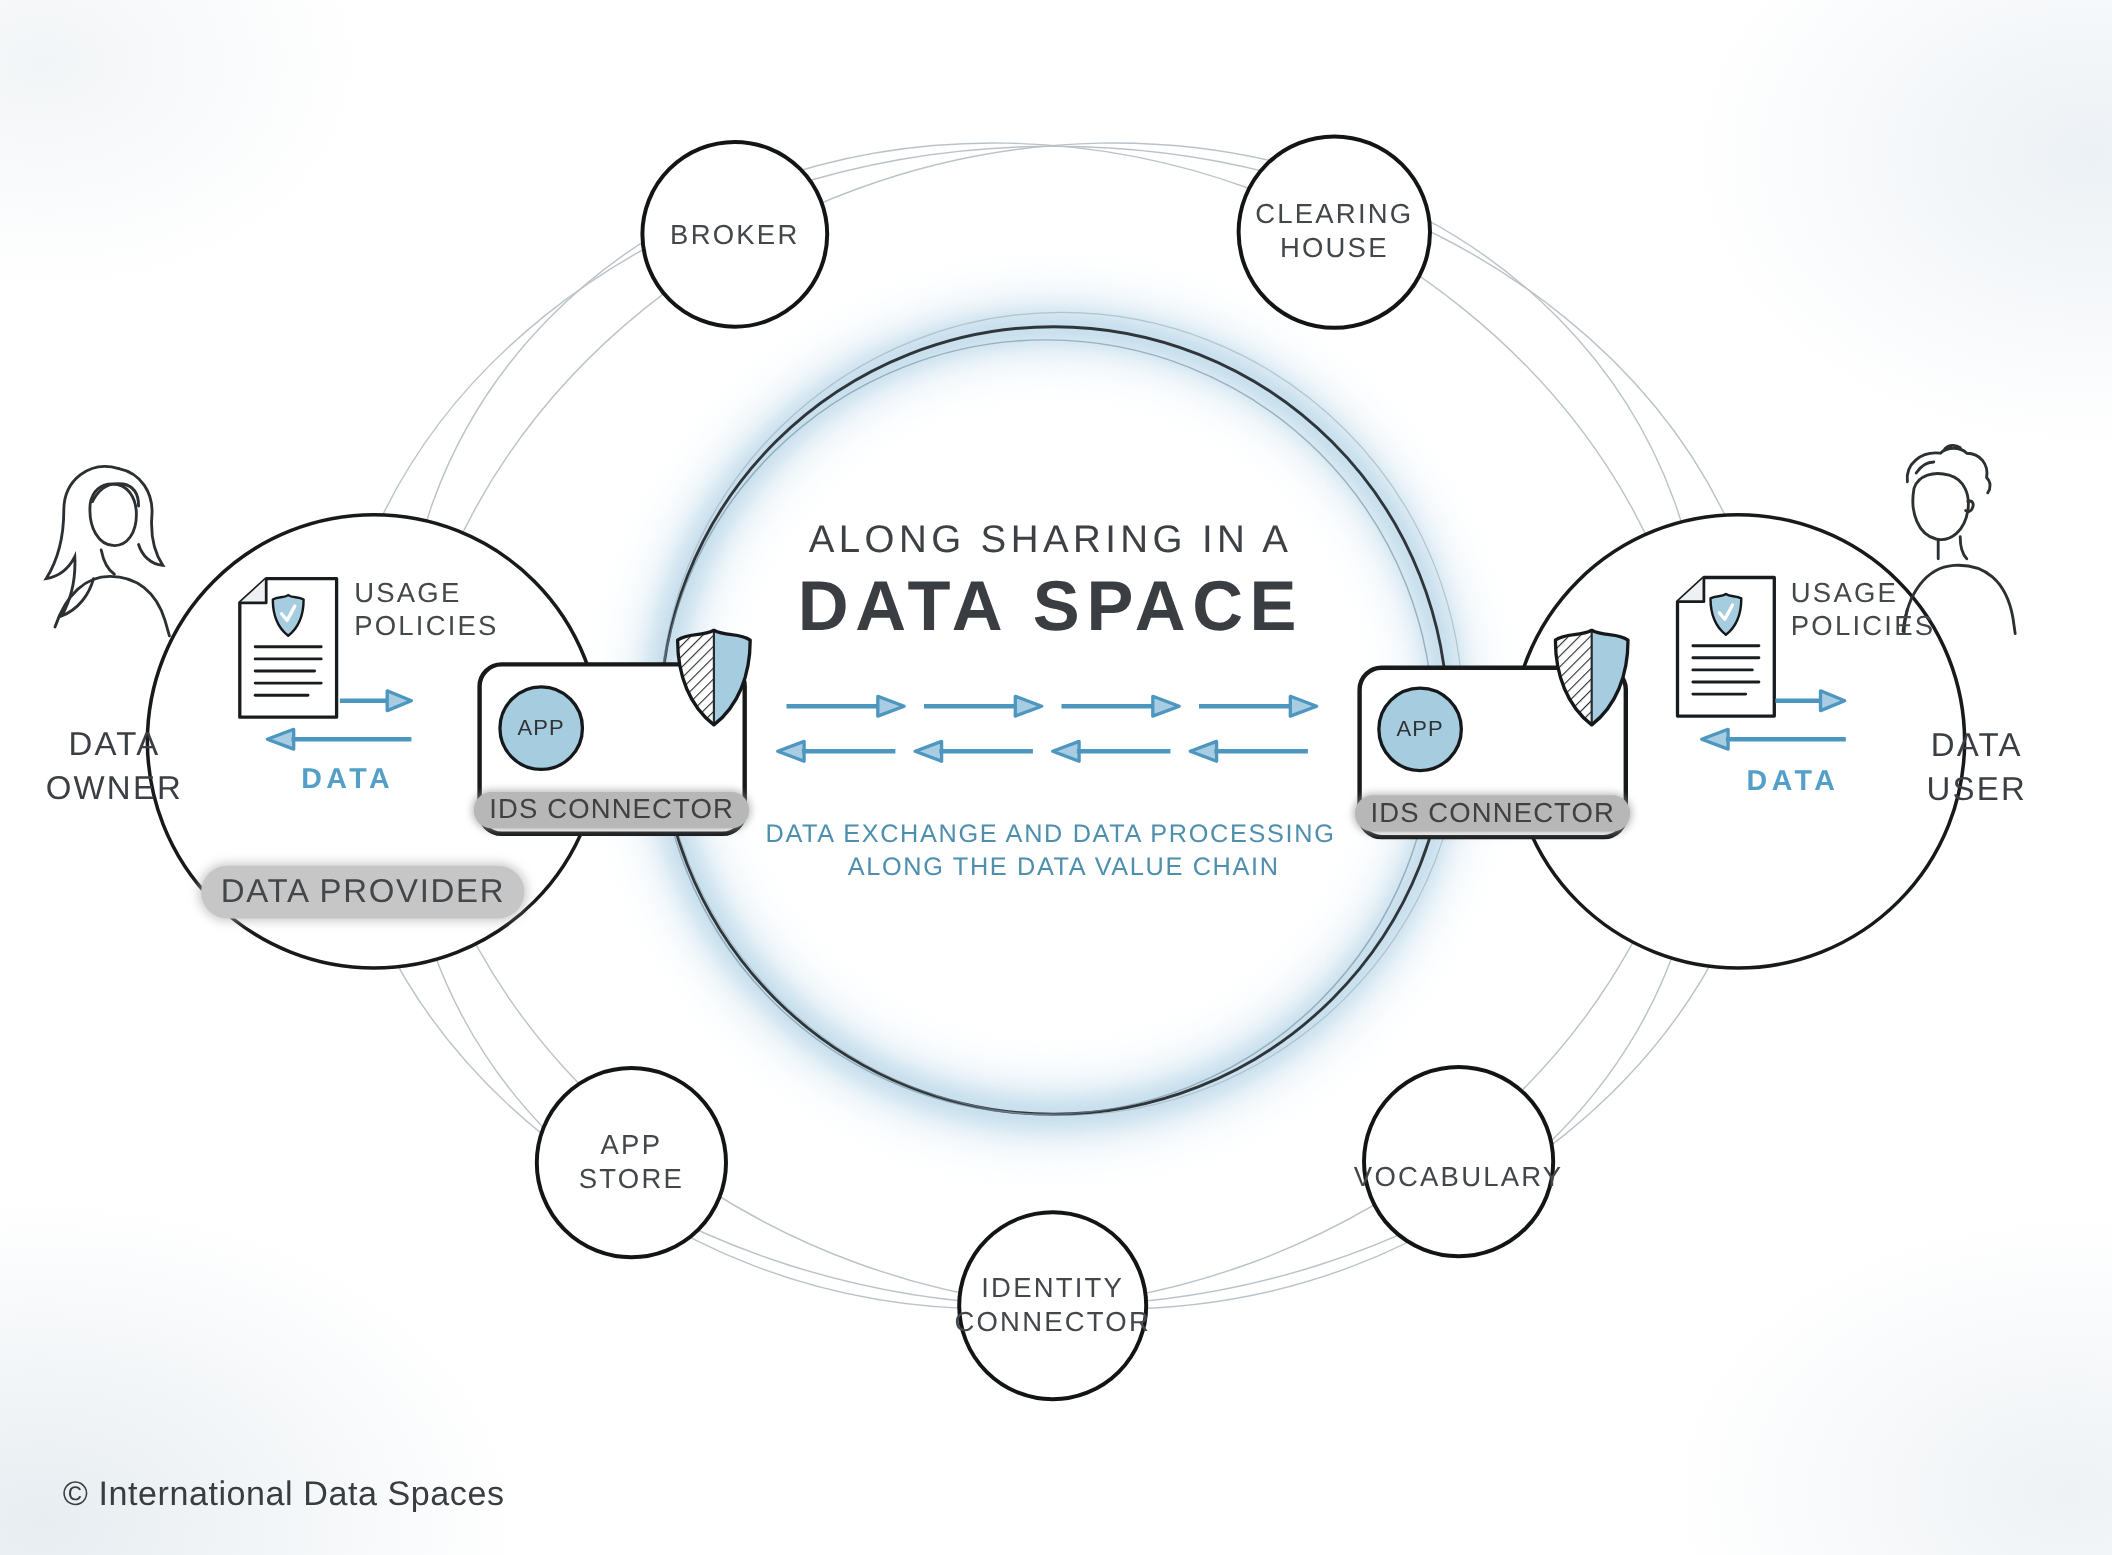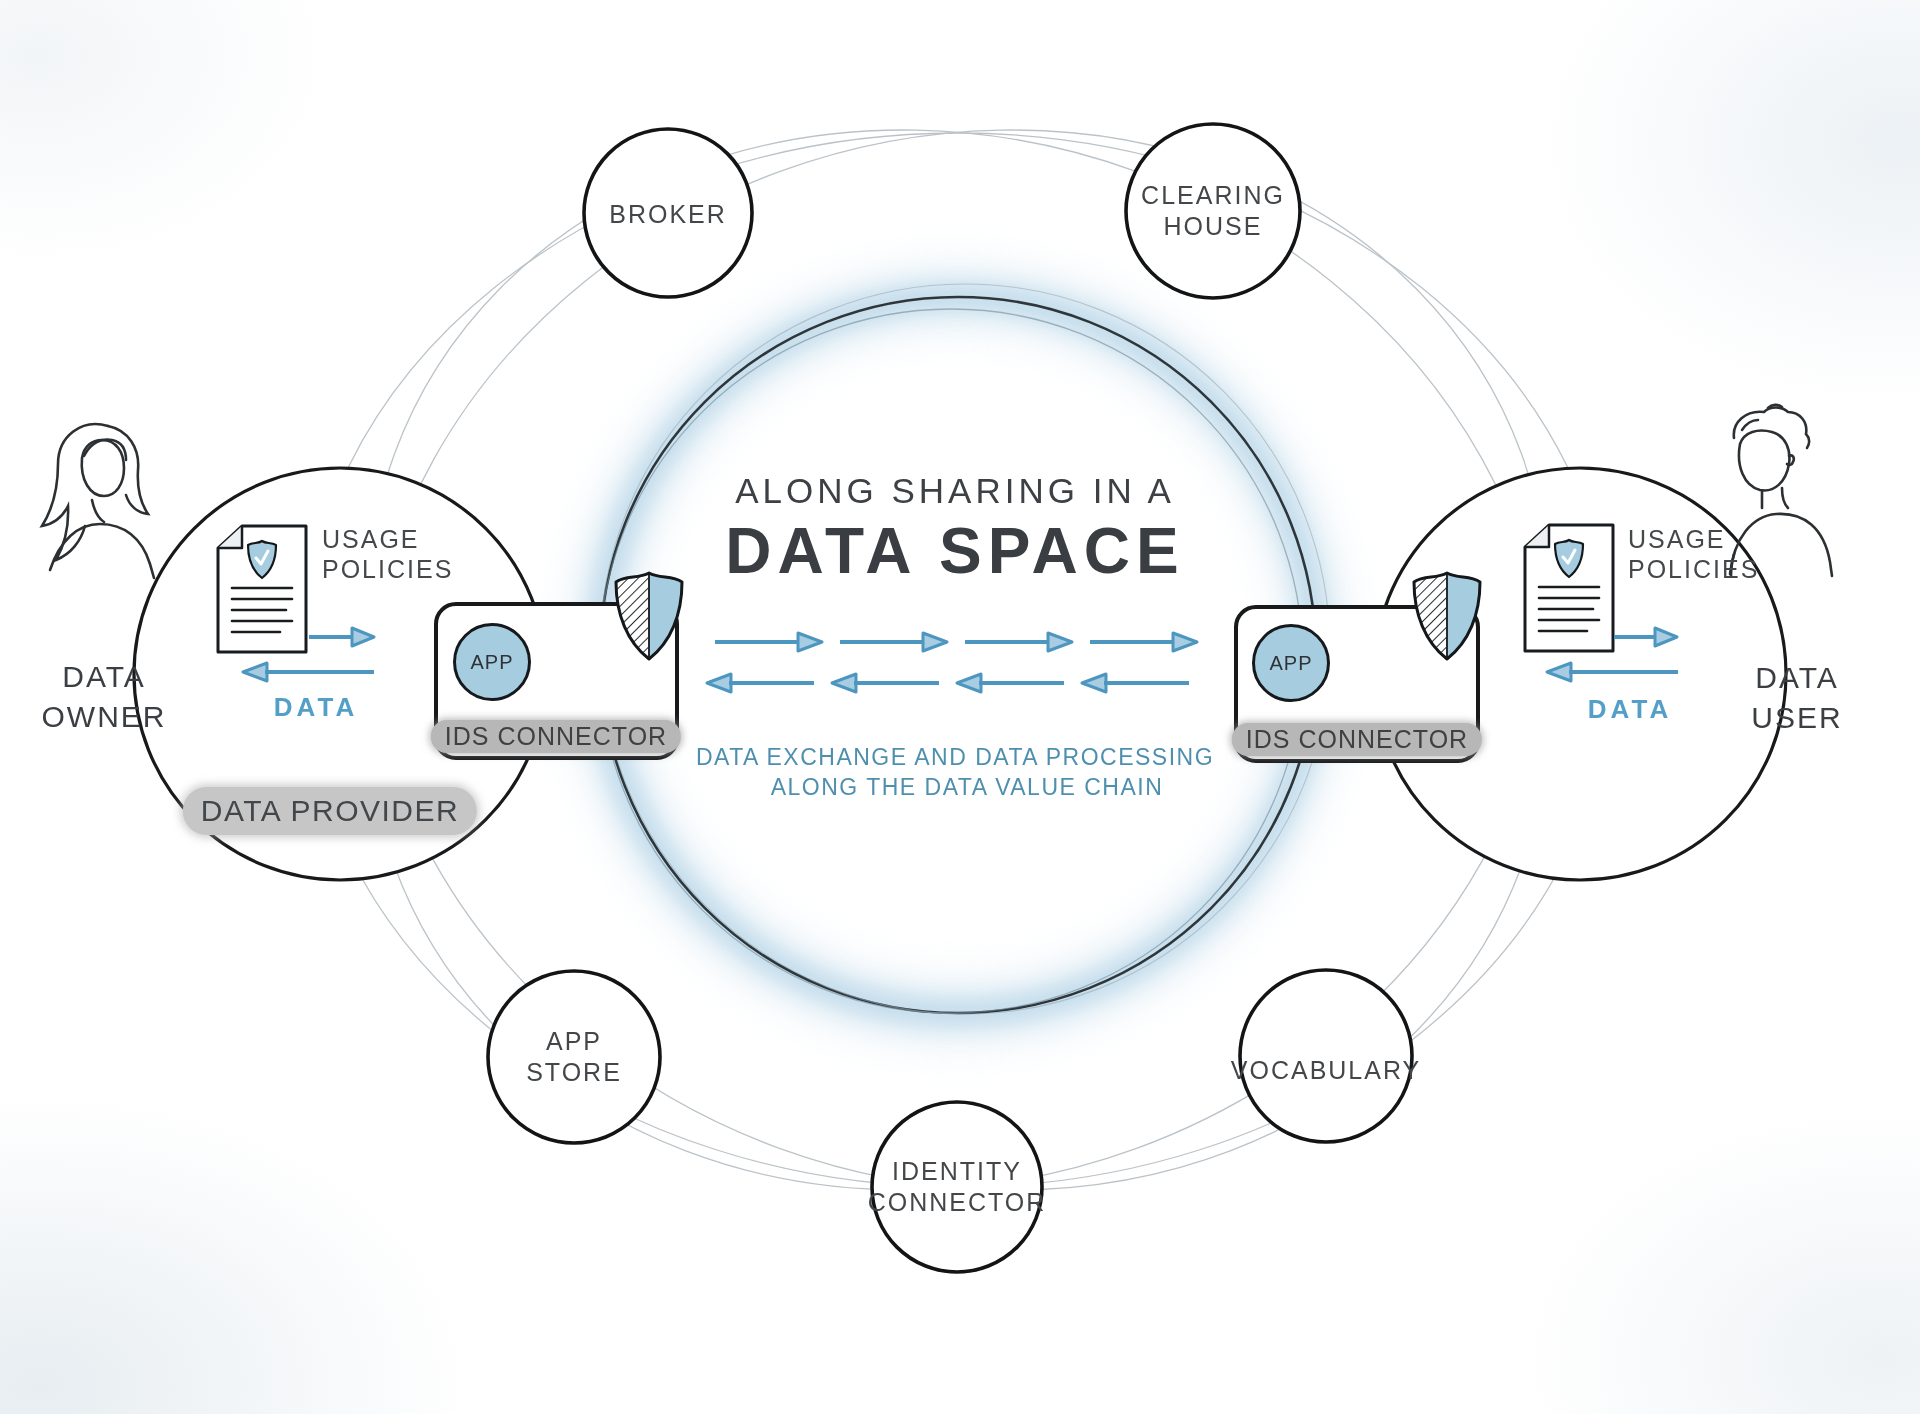--- a/index.html
+++ b/index.html
@@ -260,14 +260,15 @@
   <div class="lbl ctr dataflow" style="left:1630px;top:694px;">DATA</div>
 
   <div class="appcircle" style="left:453px;top:623px;">APP</div>
   <div class="appcircle" style="left:1252px;top:624px;">APP</div>
 
   <div class="lbl ctr idspill" style="left:556px;top:720px;">IDS CONNECTOR</div>
   <div class="lbl ctr idspill" style="left:1357px;top:723px;">IDS CONNECTOR</div>
 
   <div class="lbl ctr pill" style="left:330px;top:787px;">DATA PROVIDER</div>
 
+  <div class="lbl copyright" style="left:57px;top:1340px;">© International Data Spaces</div>
 
 </div>
 
 </body></html>

